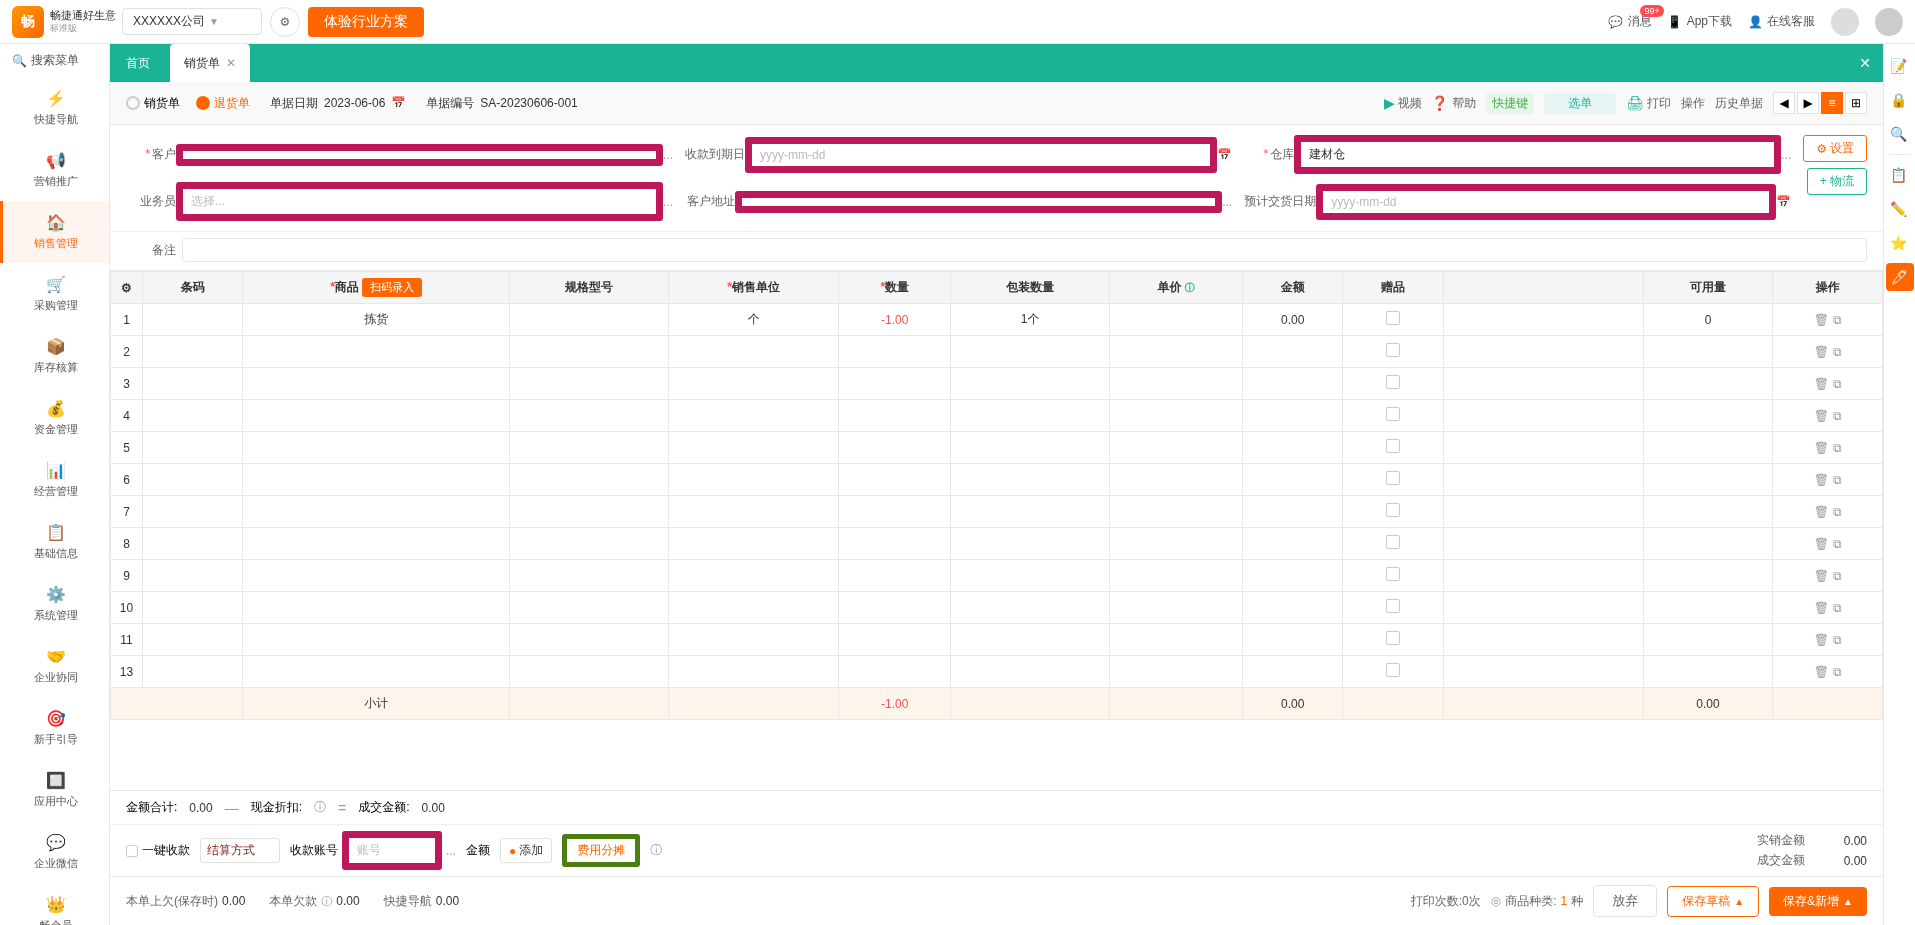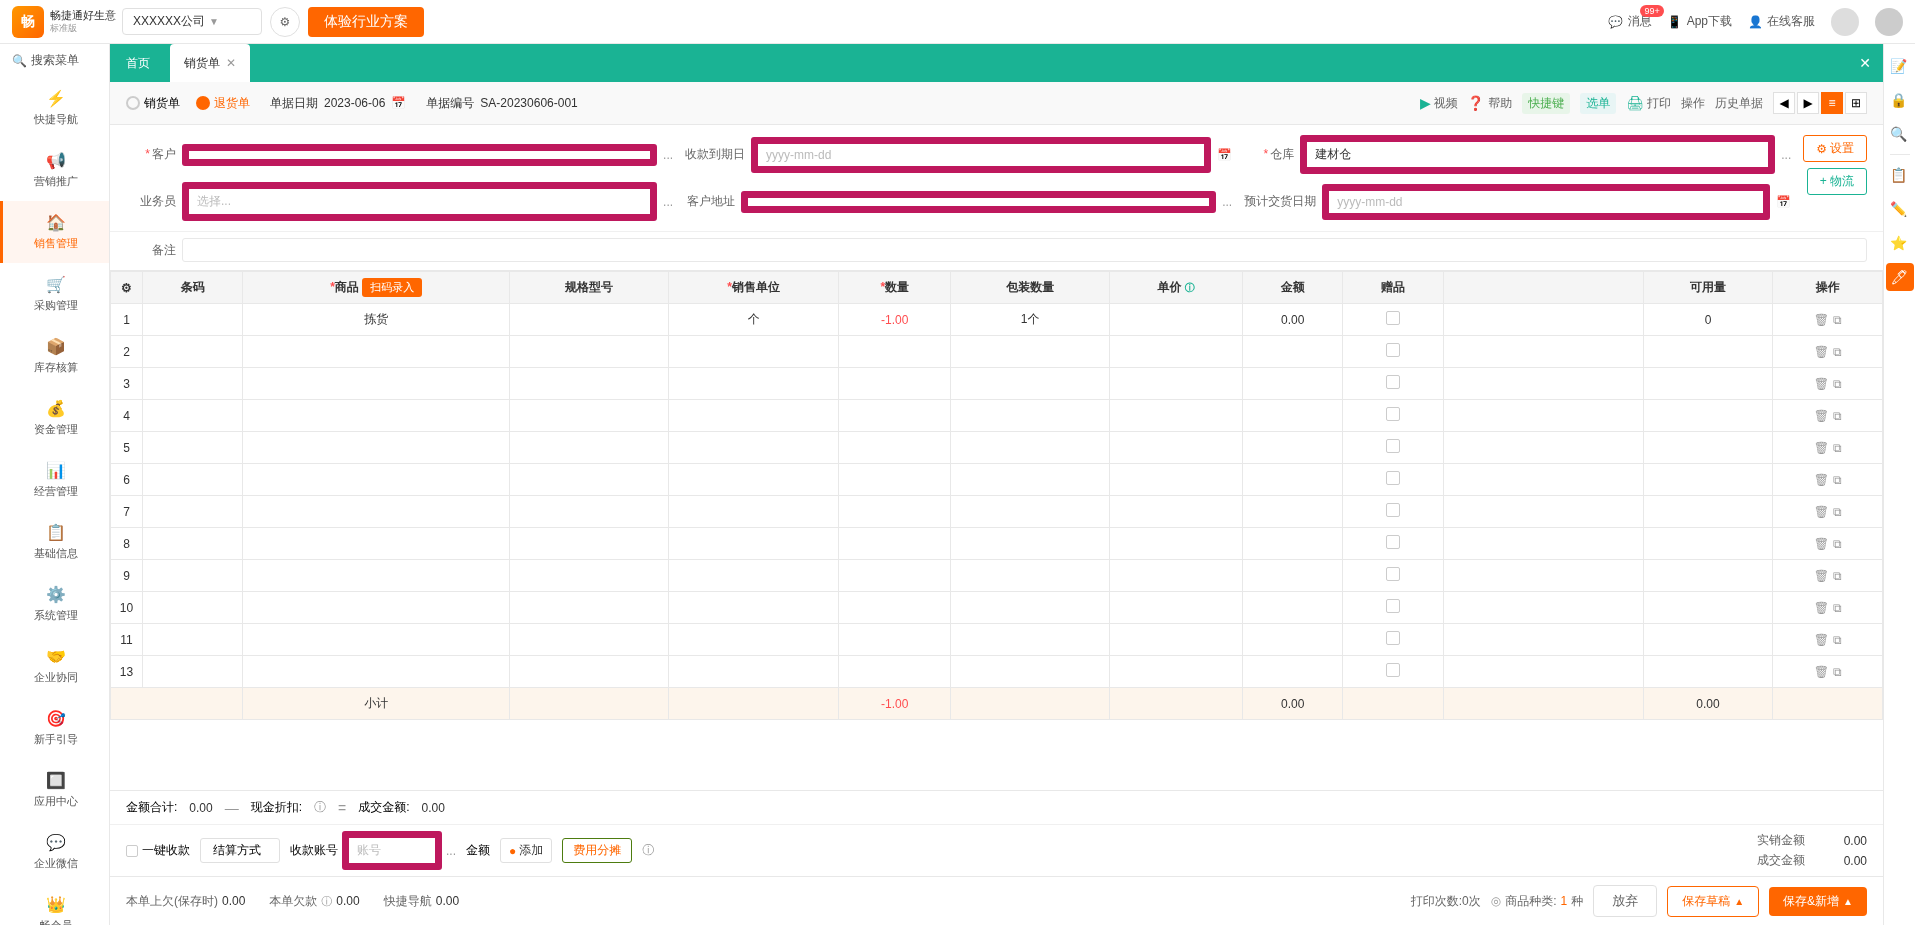--- a/index.html
+++ b/index.html
@@ -183,21 +183,21 @@
     }
     .bill-action-item .icon { color: #1ab394; font-size: 14px; }
     .view-btns { display: flex; gap: 2px; }
     .view-btn {
       width: 22px; height: 22px; border: 1px solid #e0e0e0;
       display: flex; align-items: center; justify-content: center;
       cursor: pointer; background: #fff;
     }
     .view-btn.active { background: #ff6600; border-color: #ff6600; color: #fff; }
     .field-row {
-      display: flex; align-items: center; gap: 6px;
+      display: flex; align-items: center; 
     }
     .field-label {
       color: #666; white-space: nowrap; min-width: 50px; text-align: right;
     }
     .field-label.required::before { content: '*'; color: #ff4d4f; margin-right: 2px; }
     .field-input {
       flex: 1; border: 7px solid #be185d; border-radius: 3px;
       padding: 4px 8px; color: #333; background: #fff;
       cursor: text;
     }
@@ -282,30 +282,30 @@
       padding: 6px 16px;
       background: #fff;
       border-top: 1px solid #f0f0f0;
       display: flex; align-items: center; gap: 10px;
       flex-shrink: 0;
     }
     .checkbox-item { display: flex; align-items: center; gap: 4px; cursor: pointer; }
     .small-checkbox { width: 12px; height: 12px; border: 1px solid #ccc; display: inline-block; border-radius: 2px; }
     .select-field {
       border: 1px solid #e0e0e0; border-radius: 3px;
-      padding: 3px 12px; color: #000000; min-width: 80px;
+      padding: 3px 6px; color: #7f1d1d; min-width: 80px;
     }
     .add-btn {
       background: #fff; border: 1px solid #e0e0e0;
       padding: 3px 8px; border-radius: 3px; cursor: pointer;
       display: flex; align-items: center; gap: 3px; color: #333;
     }
     .add-icon { color: #ff6600; }
     .expense-btn {
-      border: 1px solid #4d7c0f; color: #ff6600; background: #fff;
+      border: 5px solid #4d7c0f; color: #ff6600; background: #fff;
       padding: 3px 10px; border-radius: 3px; cursor: pointer;
     }
     .right-summary {
       margin-left: auto;
       display: flex; flex-direction: column; align-items: flex-end; gap: 3px;
     }
     .summary-row { display: flex; gap: 12px; align-items: center; }
     .summary-label { color: #666; }
     .summary-value { color: #333; min-width: 50px; text-align: right; }
 
@@ -498,21 +498,21 @@
             <span class="icon">▶</span>
             <span>视频</span>
           </div>
           <div class="bill-action-item">
             <span class="icon">❓</span>
             <span>帮助</span>
           </div>
           <div class="bill-action-item" style="background:#e8f5e9;padding:2px 6px;border-radius:3px;">
             <span style="color:#4caf50;">快捷键</span>
           </div>
-          <div class="bill-action-item" style="background:#e8f5f5;padding:2px 6px;border-radius:3px;">
+          <div class="bill-action-item" style="background:#e8f5f5;padding:2px 24px;border-radius:3px;">
             <span style="color:#1ab394;">选单</span>
           </div>
           <div class="bill-action-item">
             <span class="icon">🖨</span>
             <span>打印</span>
           </div>
           <div class="bill-action-item">
             <span>操作</span>
           </div>
           <div class="bill-action-item">

